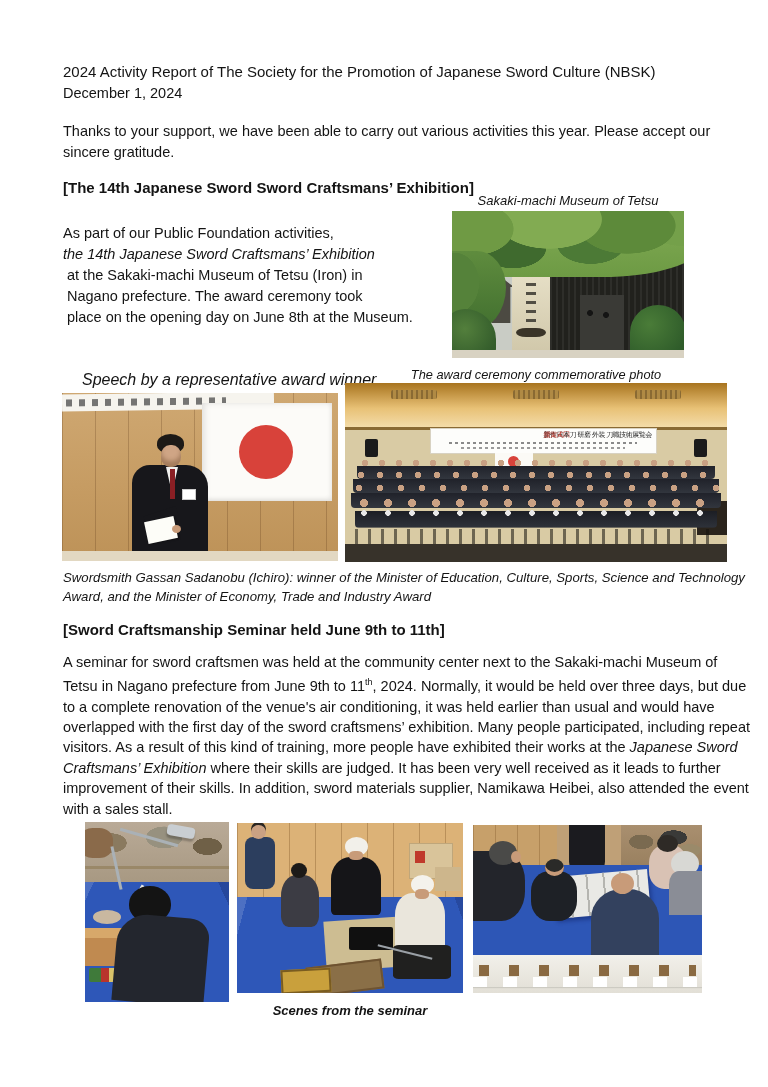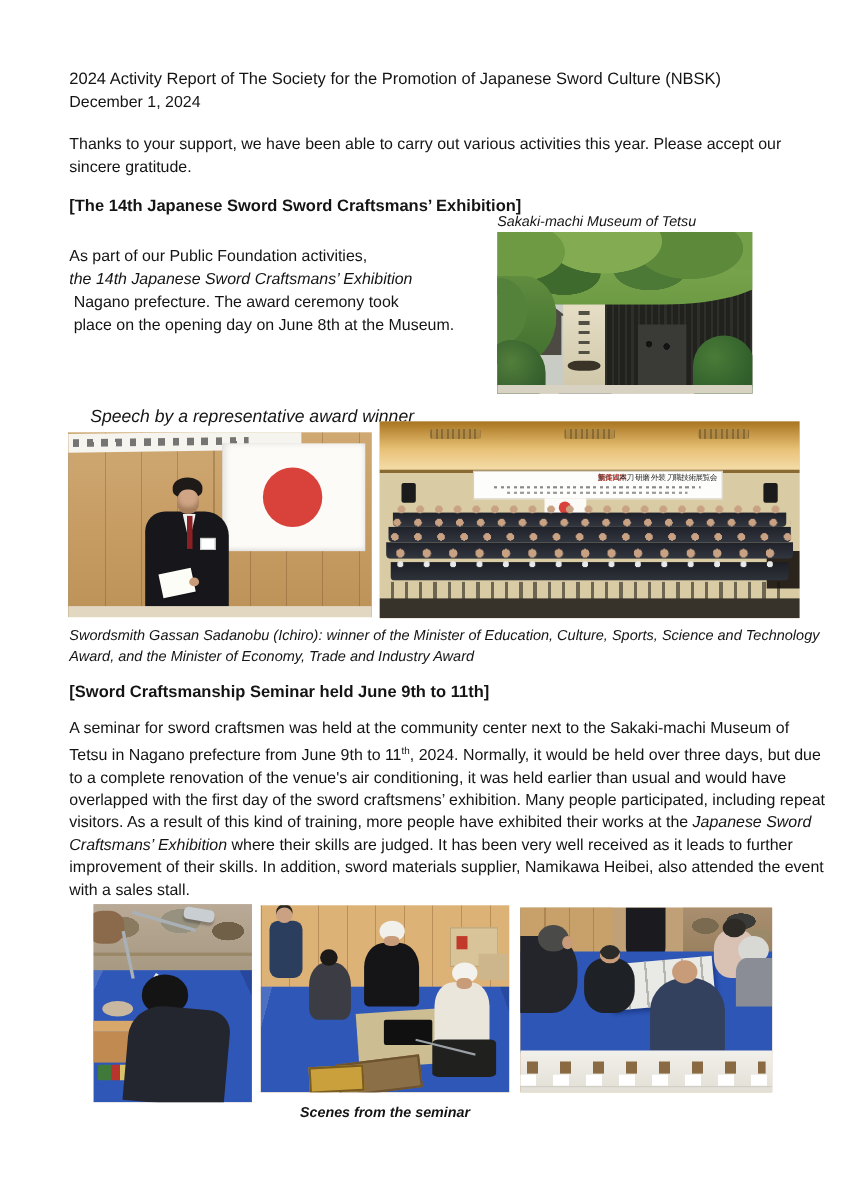--- a/index.html
+++ b/index.html
@@ -7,21 +7,21 @@
         font-family:"Liberation Sans","DejaVu Sans",sans-serif;color:#141414;}
   .abs{position:absolute;}
   .it{font-style:italic;}
   .sup{vertical-align:super;font-size:9px;}
 
   
   #title{left:63px;top:62px;width:665px;font-size:15px;font-weight:400;line-height:19px;}
   #date{left:63px;top:85px;font-size:14.5px;}
   #intro{left:63px;top:121px;width:697px;font-size:14.5px;line-height:21px;}
   #h-sec1{left:63px;top:179px;font-size:15px;font-weight:700;}
-  #museum-cap{left:452px;top:193px;width:232px;text-align:left;font-size:13px;font-style:italic;}
+  #museum-cap{left:452px;top:193px;width:232px;text-align:center;font-size:13px;font-style:italic;}
   #s1-body{left:63px;top:223px;width:392px;font-size:14.5px;line-height:21px;}
   #s1-body .ind{padding-left:4px;}
   #cap-speech{left:70px;top:371px;font-size:16px;font-style:italic;margin-left:12px;}
   #cap-ceremony{left:345px;top:367px;width:382px;text-align:center;font-size:12.8px;font-style:italic;}
   #award-cap{left:63px;top:569px;width:702px;font-size:13.2px;font-style:italic;line-height:18.5px;}
   #h-sec2{left:63px;top:621px;font-size:15px;font-weight:700;}
   #seminar-para{left:63px;top:652px;width:688px;font-size:14.5px;line-height:20.4px;text-align:left;}
   #cap-scenes{left:237px;top:1003px;width:226px;text-align:center;font-size:13px;font-style:italic;font-weight:700;}
 
   
@@ -232,25 +232,27 @@
     <div class="m-foliage"></div>
     <div class="m-foliage-left"></div>
     <div class="m-bush-l"></div>
     <div class="m-bush-r"></div>
     <div class="m-path"></div>
   </div>
 
   <div class="abs" id="s1-body">
     <div>As part of our Public Foundation activities,</div>
     <div class="it">the 14th Japanese Sword Craftsmans’ Exhibition</div>
+    <div class="ind">at the Sakaki-machi Museum of Tetsu (Iron) in</div>
     <div class="ind">Nagano prefecture. The award ceremony took</div>
     <div class="ind">place on the opening day on June 8th at the Museum.</div>
   </div>
 
   <div class="abs" id="cap-speech">Speech by a representative award winner</div>
+  <div class="abs" id="cap-ceremony">The award ceremony commemorative photo</div>
 
   <div class="photo" id="photo-speech">
     <div class="s-seams"></div>
     <div class="s-banner">
       <div class="s-banner-marks"></div>
     </div>
     <div class="s-flag">
       <div class="s-flag-disc"></div>
     </div>
     <div class="s-mic-pole"></div>

